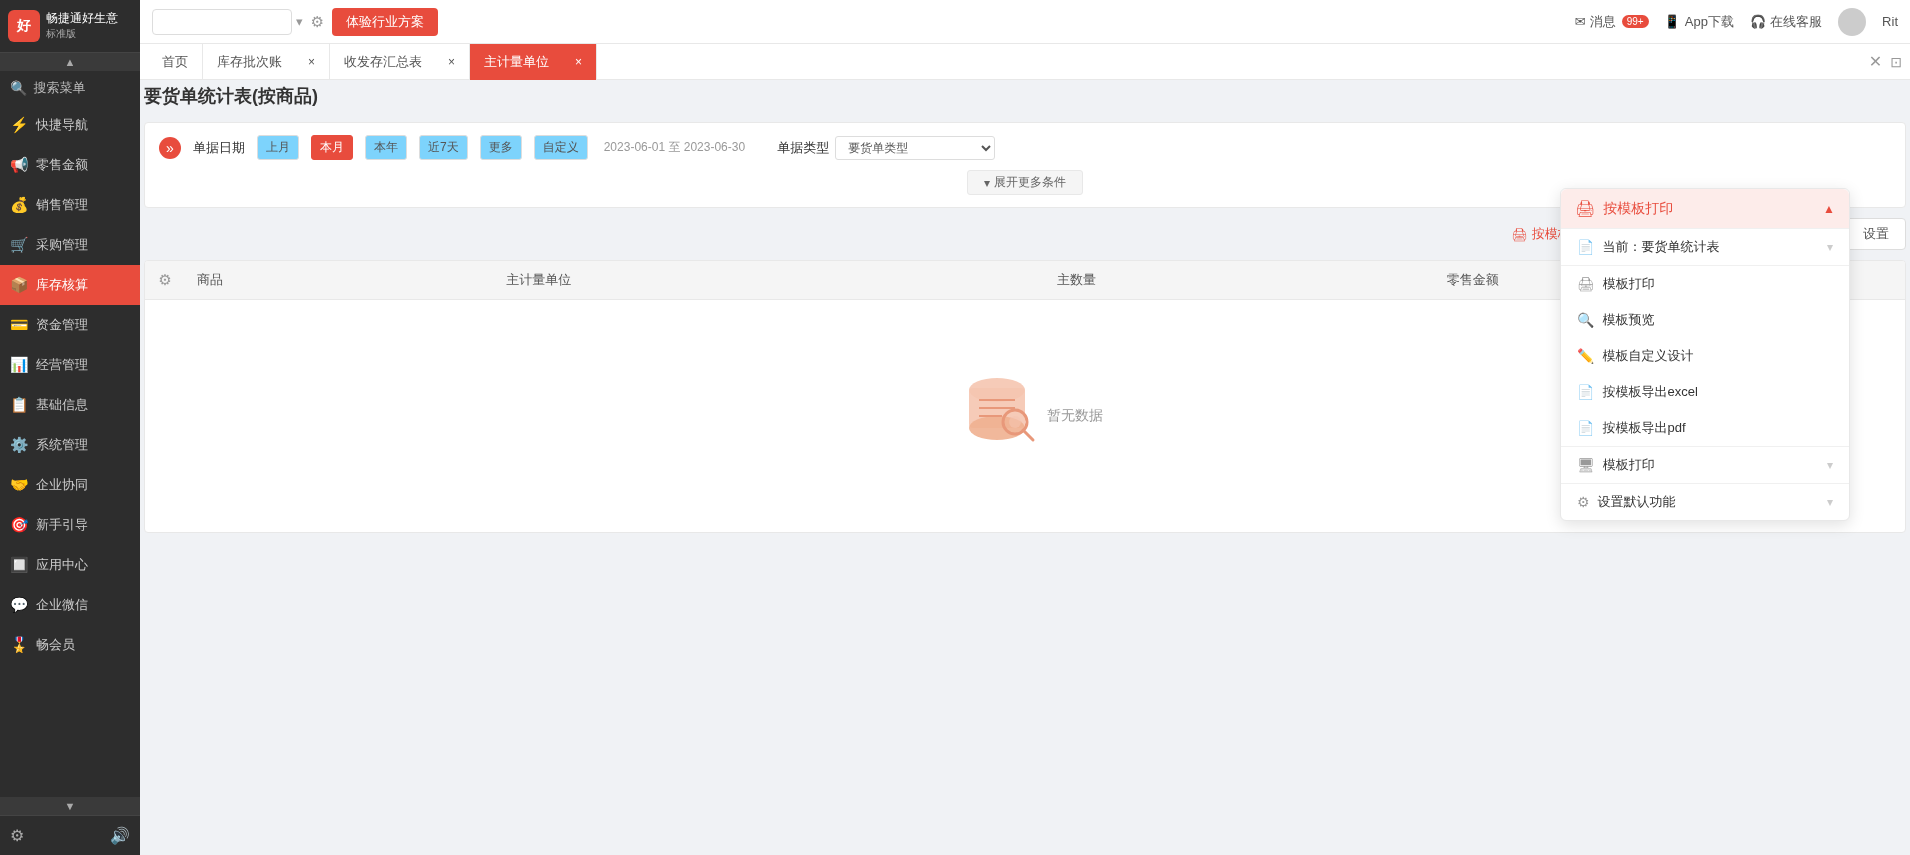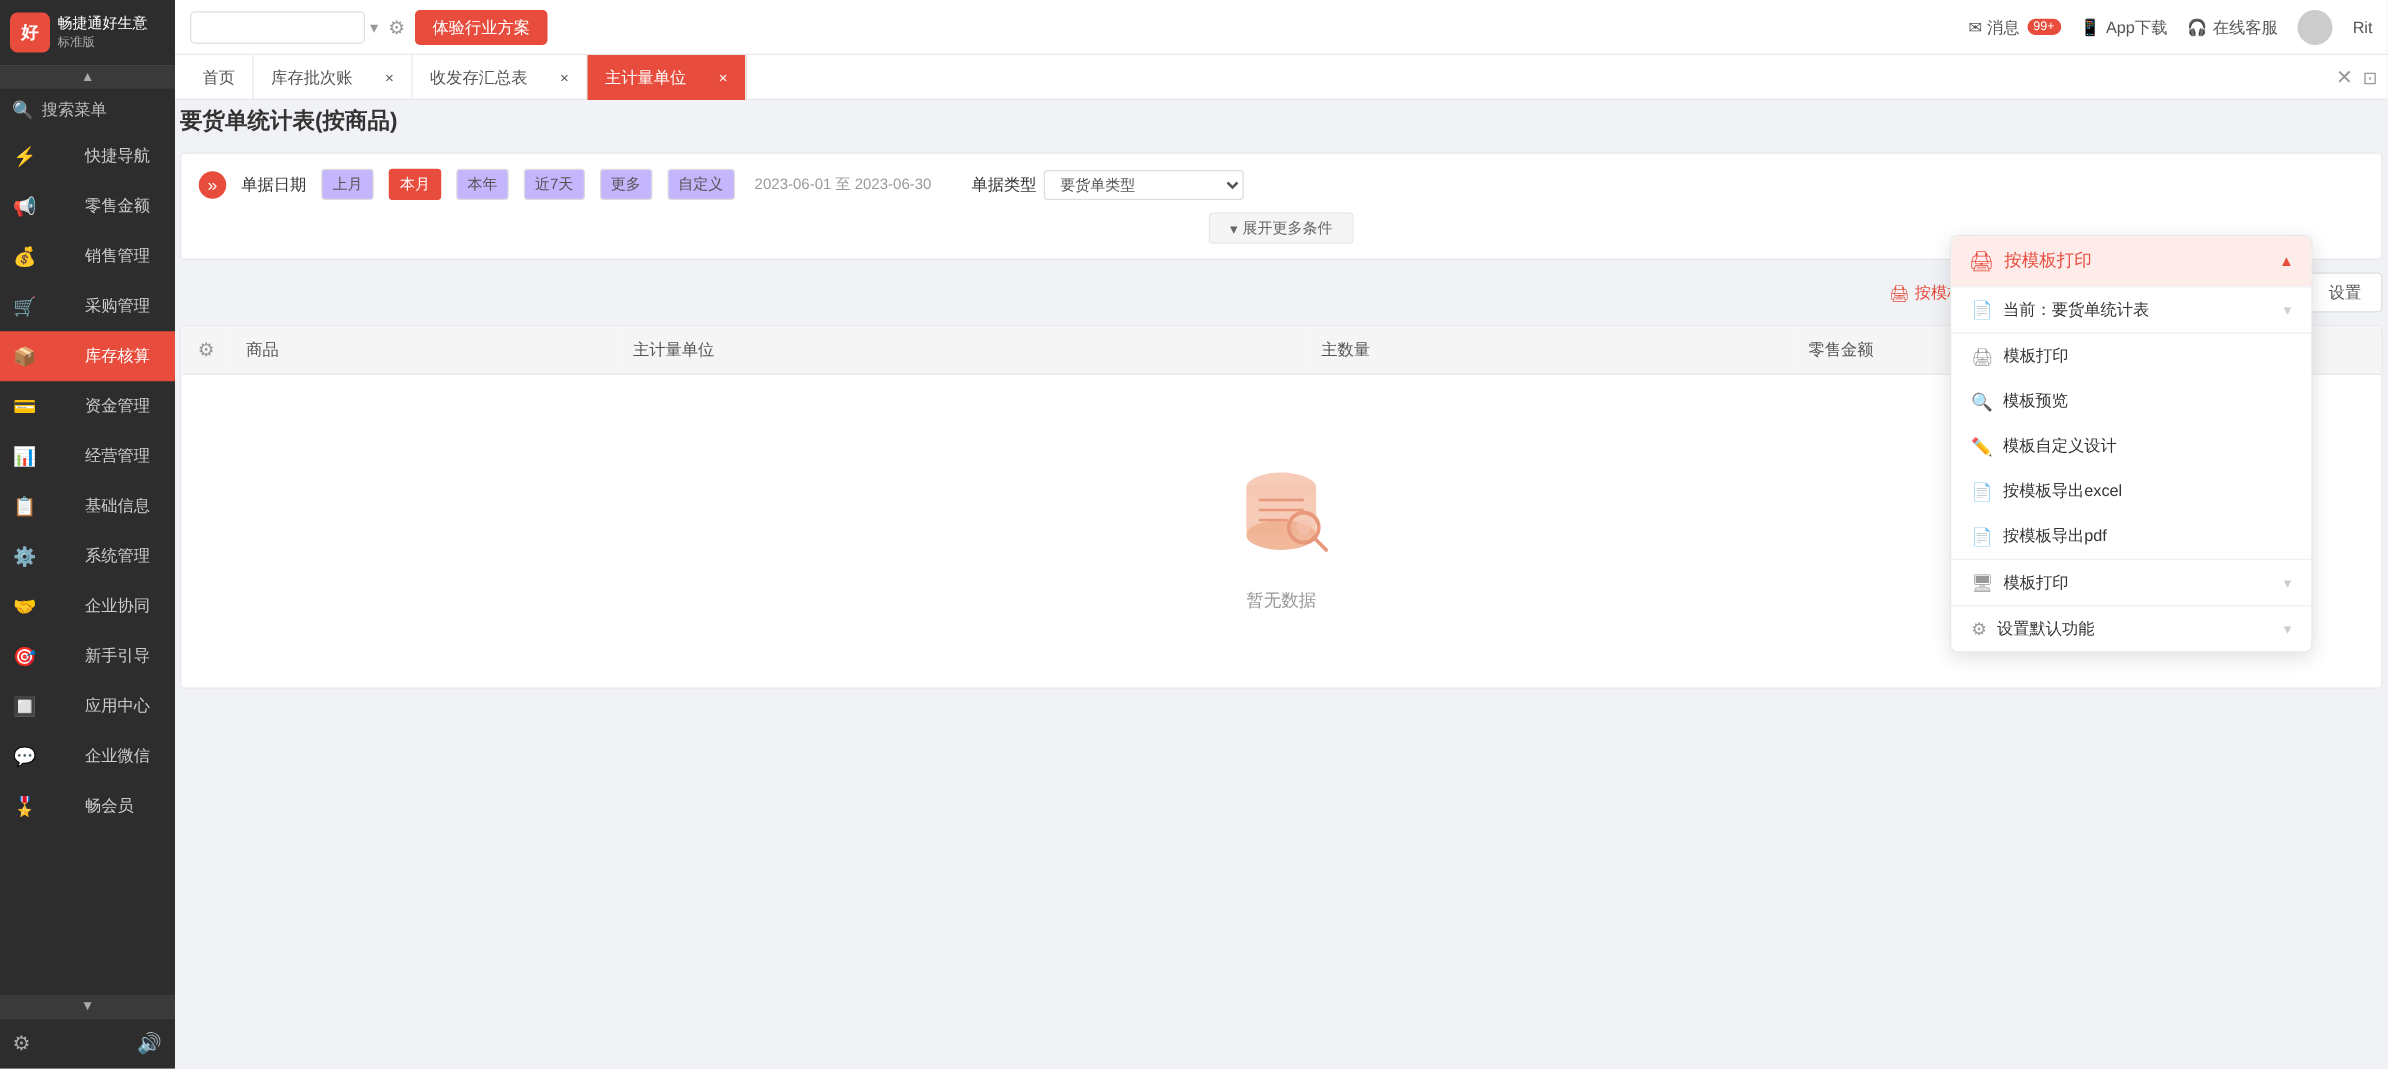--- a/index.html
+++ b/index.html
@@ -52,21 +52,21 @@
       display: flex;
       align-items: center;
       padding: 11px 10px;
       cursor: pointer;
       color: #ccc;
       font-size: 13px;
       transition: background 0.2s;
     }
     .sidebar-nav-item.active { background: #e84c3d; color: #fff; }
     .sidebar-nav-item .nav-icon { width: 20px; margin-right: 6px; text-align: center; font-size: 15px; }
-    .sidebar-nav-item .nav-label { font-size: 13px; margin-left: 32px; }
+    .sidebar-nav-item .nav-label { font-size: 13px; }
     .sidebar-bottom {
       display: flex;
       align-items: center;
       padding: 10px;
       border-top: 1px solid #444;
       justify-content: space-between;
     }
     .sidebar-bottom-icon { color: #aaa; cursor: pointer; font-size: 16px; }
     .sidebar-scroll-up, .sidebar-scroll-down {
       background: #3a3a3a;
@@ -240,21 +240,21 @@
       display: flex;
       align-items: center;
       justify-content: center;
       flex-shrink: 0;
     }
     .filter-label { color: #333; font-size: 13px; }
     .date-btn {
       padding: 3px 8px;
       border: 1px solid #ddd;
       border-radius: 3px;
-      background: #c4b5fd;
+      background: #7dd3fc;
       cursor: pointer;
       font-size: 12px;
       color: #555;
     }
     .date-btn.active {
       background: #e84c3d;
       color: white;
       border-color: #e84c3d;
     }
     .date-range-text { font-size: 12px; color: #999; margin-left: 4px; }
@@ -341,21 +341,21 @@
       padding: 10px 12px;
       font-size: 13px;
       color: #333;
       border-bottom: 1px solid #f0f0f0;
     }
     .settings-icon { color: #999; cursor: pointer; font-size: 15px; }
 
     
     .empty-state {
       display: flex;
-      flex-direction: column;
+      flex-direction: row;
       align-items: center;
       justify-content: center;
       padding: 60px 0;
     }
     .empty-icon {
       width: 100px;
       height: 100px;
       margin-bottom: 12px;
     }
     .empty-text { color: #999; font-size: 14px; }

